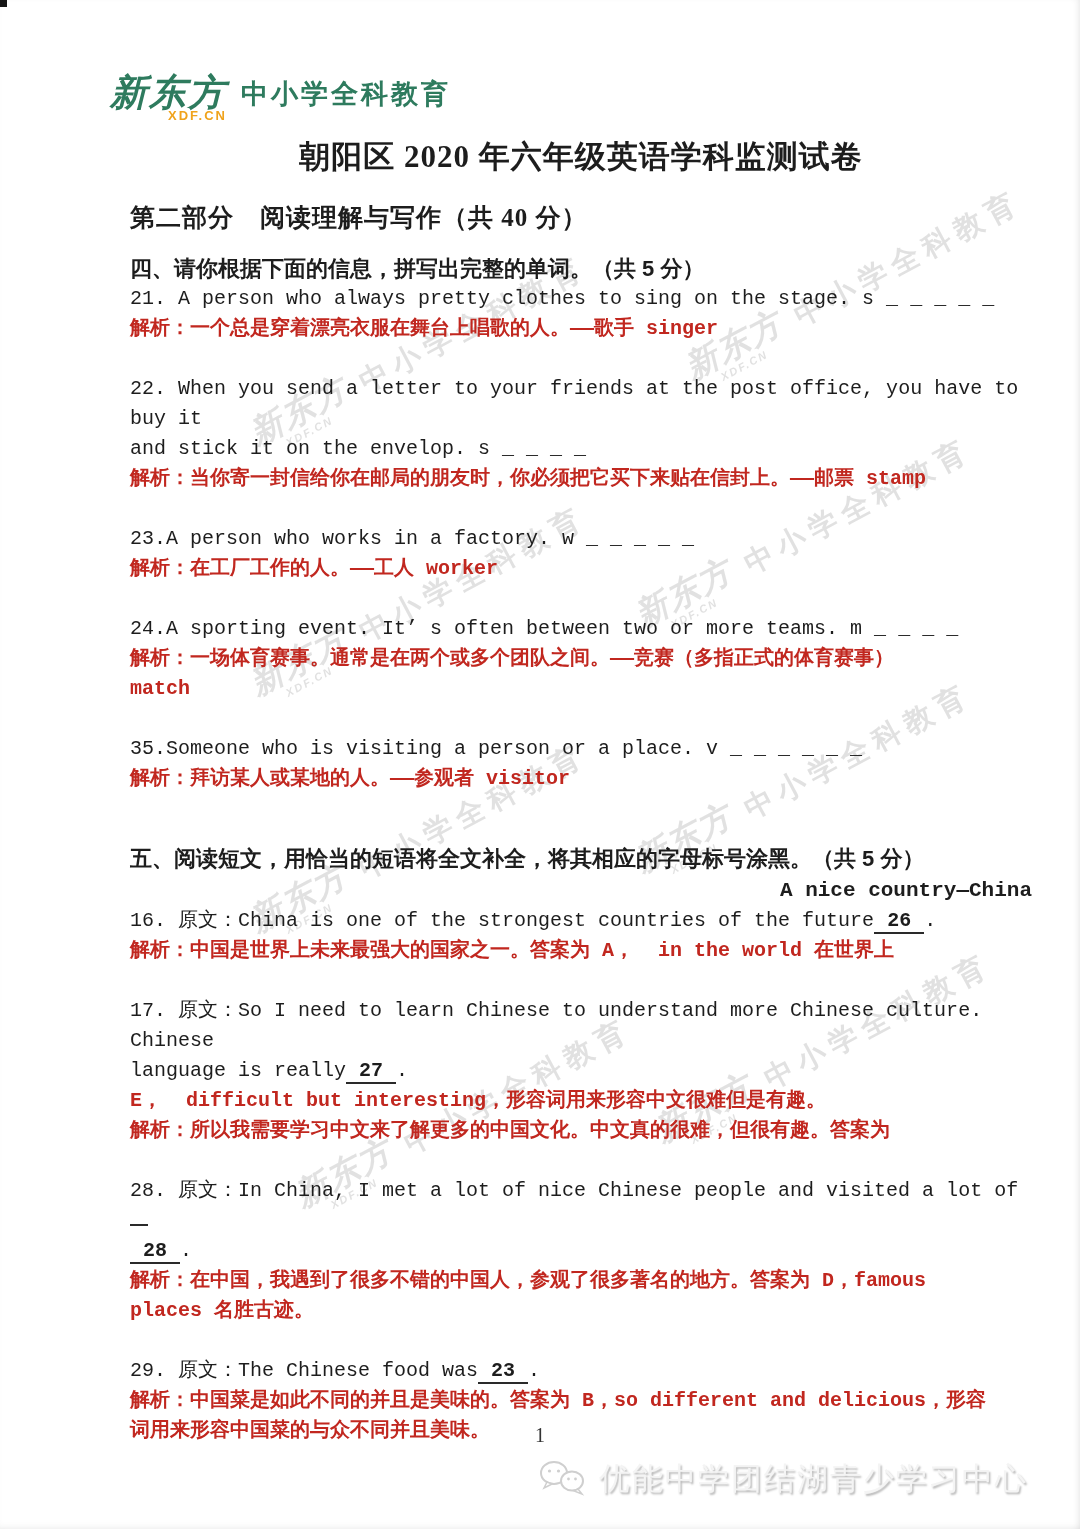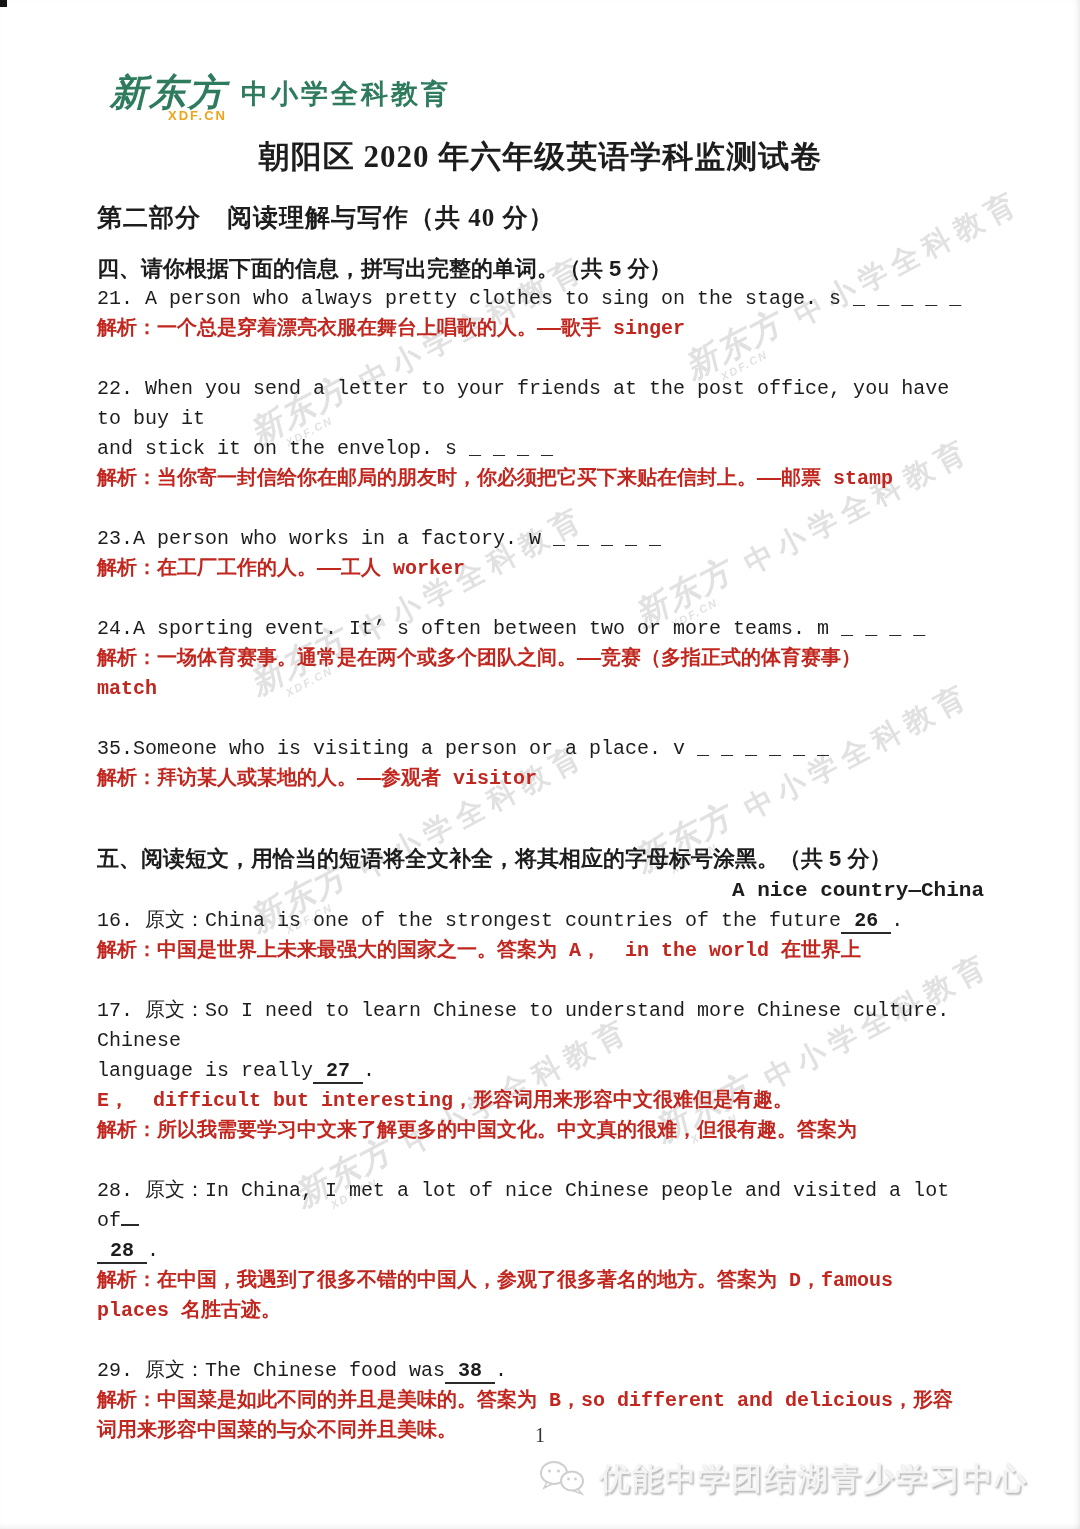--- a/index.html
+++ b/index.html
@@ -19,21 +19,21 @@
   .wm-tag{font-size:29px;letter-spacing:7px;}
 
   
   .logo{position:absolute;left:110px;top:74px;z-index:3;display:flex;align-items:center;gap:14px;}
   .logo-brand-wrap{display:flex;flex-direction:column;line-height:1;align-items:center;}
   .logo-brand{color:#2e7b5e;font-size:37px;font-weight:bold;font-style:italic;letter-spacing:2px;}
   .logo-domain{color:#f0a31c;font-size:13px;font-weight:bold;letter-spacing:2px;margin-top:-2px;align-self:flex-end;}
   .logo-tagline{color:#2e7b5e;font-size:27px;font-weight:bold;letter-spacing:3px;padding-bottom:8px;}
 
   
-  .content{position:relative;z-index:2;padding:138px 96px 0 97px;}
+  .content{position:relative;z-index:2;padding:138px 48px 0 97px;margin-left:33px;}
   .doc-title{text-align:center;font-family:"Liberation Serif","DejaVu Serif",serif;
              font-size:31px;font-weight:bold;line-height:38px;letter-spacing:1px;}
   .doc-section{text-align:left;font-family:"Liberation Serif","DejaVu Serif",serif;
                font-size:25px;font-weight:bold;line-height:32px;margin-top:26px;letter-spacing:1px;}
   .part-heading{font-size:22px;font-weight:bold;line-height:30px;margin-top:20px;}
   .p5-heading{margin-top:50px;}
   .passage-title{text-align:right;font-weight:bold;font-size:21px;line-height:30px;margin-top:2px;
                  font-family:"Liberation Mono","DejaVu Sans Mono",monospace;}
 
   .qa-item{margin-bottom:30px;}
@@ -41,21 +41,21 @@
   .q-line,.a-line{font-size:20px;line-height:30px;white-space:pre-wrap;
                   font-family:"Liberation Mono","DejaVu Sans Mono",monospace;}
   .a-line{color:#c1271f;font-weight:600;}
   .blank{border-bottom:2px solid #2a2a2a;padding:0 13px;font-weight:bold;}
   .blank-stub{display:inline-block;width:18px;height:14px;border-bottom:2px solid #2a2a2a;}
 
   
   .page-number{position:absolute;left:0;right:0;top:1424px;text-align:center;z-index:2;
                font-family:"Liberation Serif","DejaVu Serif",serif;font-size:20px;color:#333;}
   .footer-wm{position:absolute;right:52px;top:1458px;z-index:2;display:flex;align-items:center;gap:12px;
-             color:#f4f4f4;font-weight:bold;font-size:31px;letter-spacing:2px;
+             color:#f4f4f4;font-weight:normal;font-size:31px;letter-spacing:2px;
              text-shadow:1.5px 2px 2px #b9b9b9, -1px -1px 1px #ffffff;}
   .wechat-icon{flex:0 0 auto;}
 </style>
 </head>
 <body>
 
 <div class="page">
   <div class="corner-artifact"></div>
 
   <div class="wm" style="left:255px;top:418px;">
@@ -172,21 +172,21 @@
     </div>
 
     <div class="qa-item">
       <div class="q-line"><span>28. 原文：In China, I met a lot of nice Chinese people and visited a lot of</span><span class="blank-stub"></span></div>
       <div class="q-line"><span class="blank">28</span><span>.</span></div>
       <div class="a-line">解析：在中国，我遇到了很多不错的中国人，参观了很多著名的地方。答案为 D，famous</div>
       <div class="a-line">places 名胜古迹。</div>
     </div>
 
     <div class="qa-item">
-      <div class="q-line"><span>29. 原文：The Chinese food was</span><span class="blank">38</span><span>.</span></div>
+      <div class="q-line"><span>29. 原文：The Chinese food was</span><span class="blank">23</span><span>.</span></div>
       <div class="a-line">解析：中国菜是如此不同的并且是美味的。答案为 B，so different and delicious，形容</div>
       <div class="a-line">词用来形容中国菜的与众不同并且美味。</div>
     </div>
   </div>
 
   <div class="page-number">1</div>
 
   <div class="footer-wm">
     <svg class="wechat-icon" width="48" height="40" viewBox="0 0 48 40">
       <ellipse cx="15" cy="14" rx="13" ry="11" fill="#ffffff" stroke="#cfcfcf" stroke-width="2"></ellipse>

